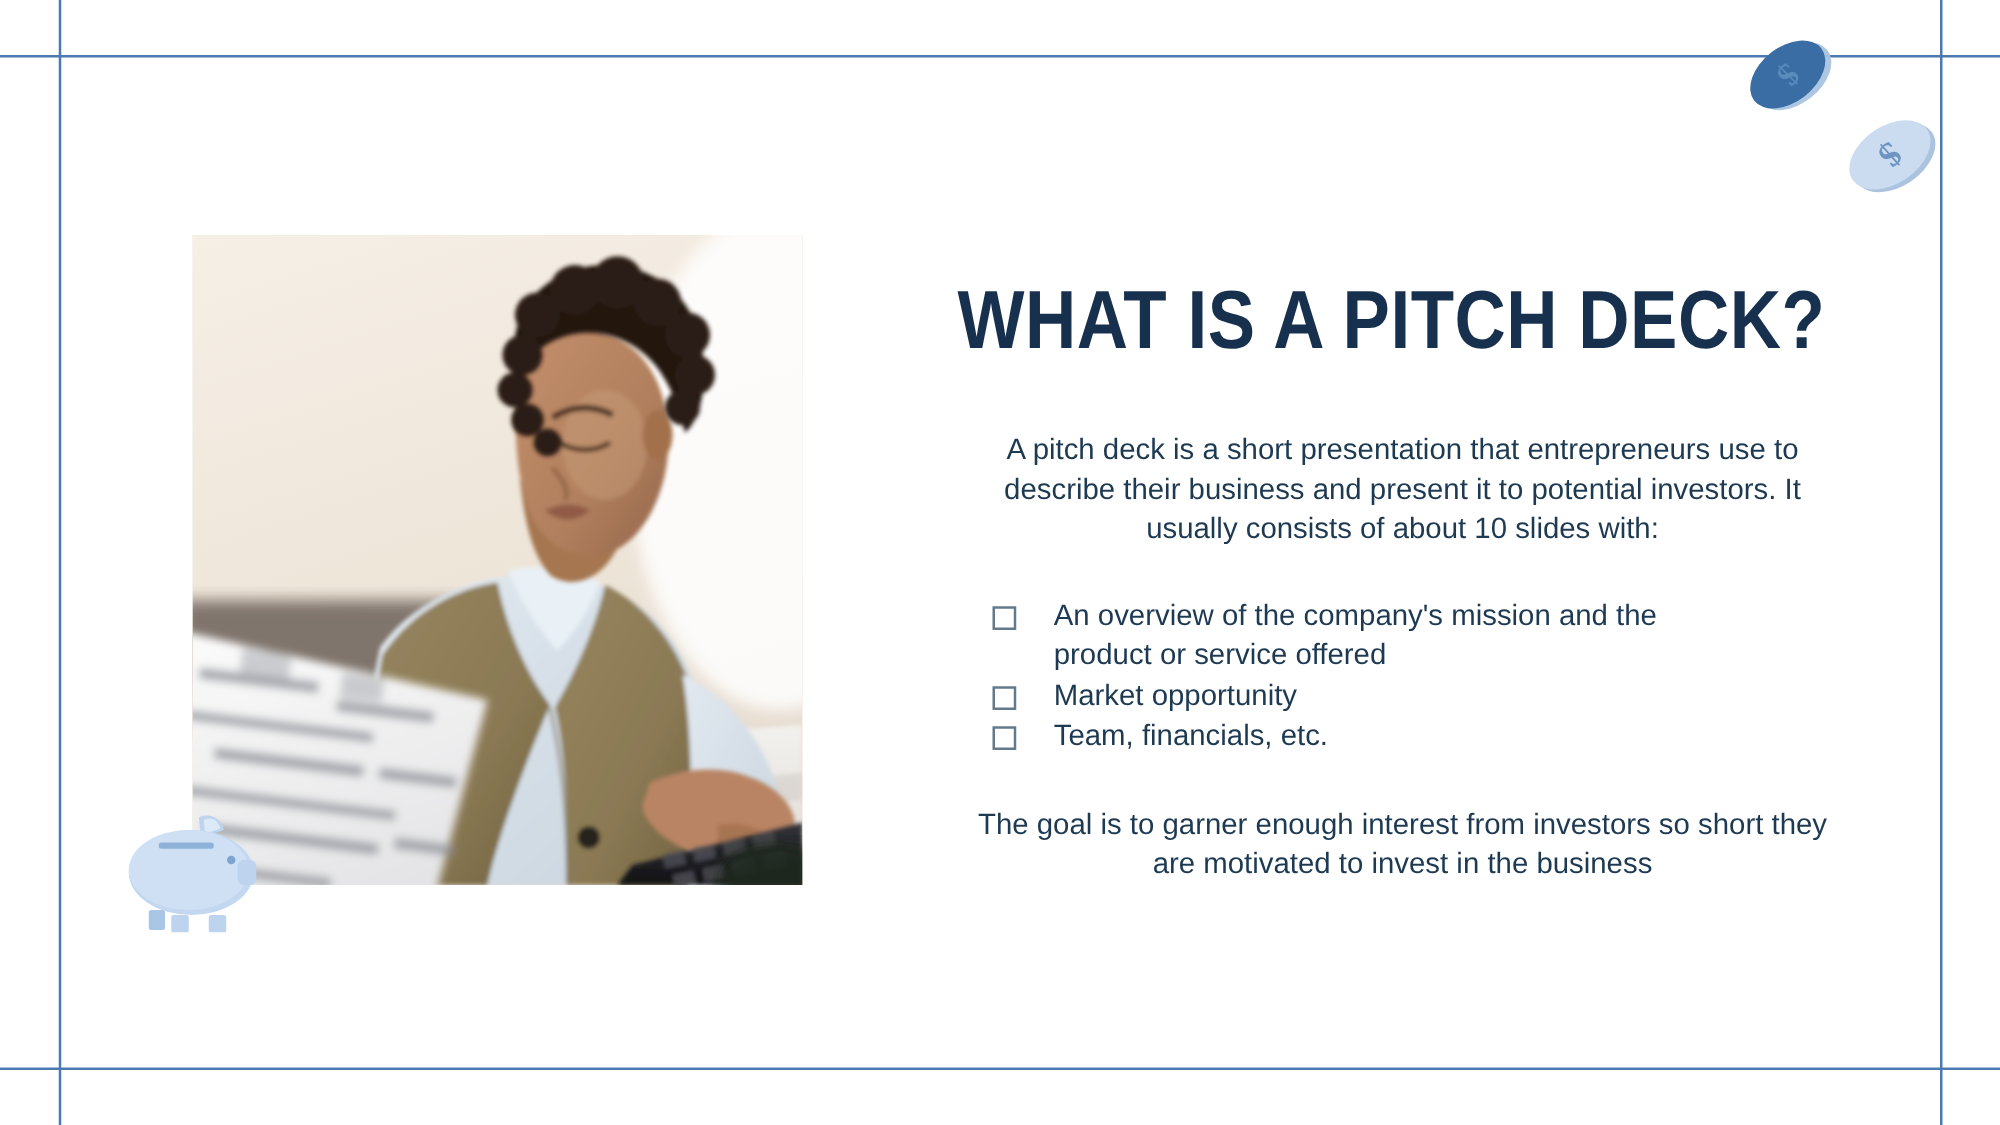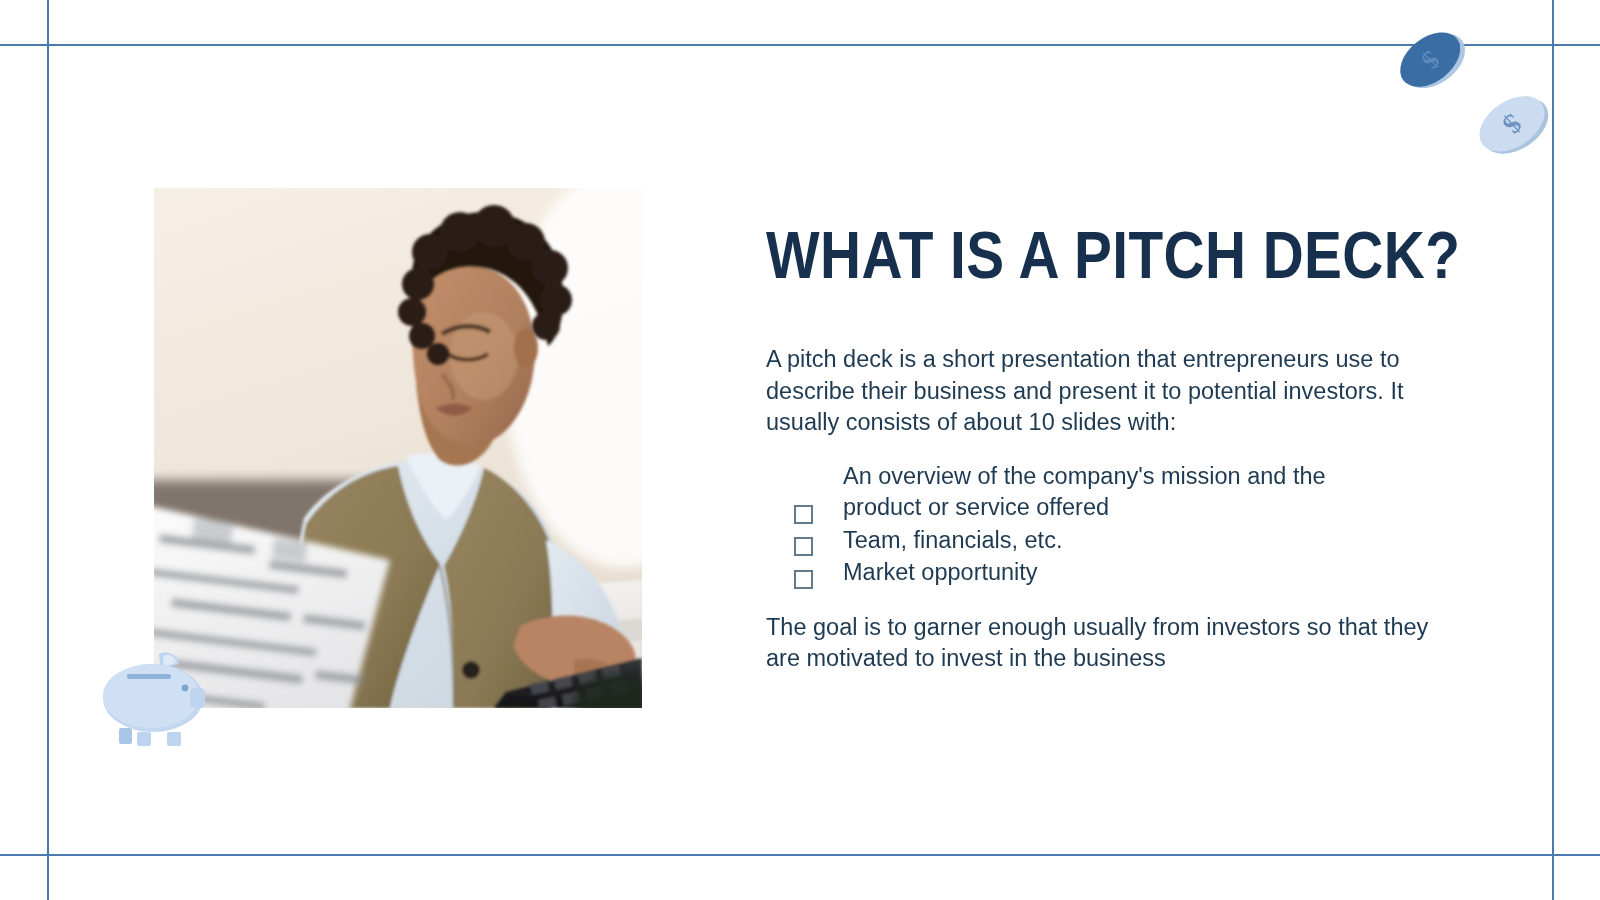--- a/index.html
+++ b/index.html
@@ -56,35 +56,36 @@
     letter-spacing: 0.5px;
     transform: scaleX(0.86);
     transform-origin: left center;
     white-space: nowrap;
     margin: 0 0 56px 0;
   }
   .body-para {
     font-size: 23.5px;
     line-height: 31.5px;
     color: #1e3a52;
-    margin: 0;
+    margin: 16px;
     width: 680px;
+    text-align: center;
   }
   .para-gap { height: 22px; }
 
   
   .checklist {
     margin: 0;
     padding: 0;
     list-style: none;
     margin-left: 28px;
   }
   .check-item {
     display: flex;
-    align-items: flex-end;
+    align-items: flex-start;
     margin-bottom: 1px;
   }
   .checkbox {
     flex: 0 0 auto;
     width: 15px;
     height: 15px;
     border: 2px solid #64798a;
     background: #ffffff;
     margin-top: 8px;
     margin-right: 30px;
@@ -299,31 +300,31 @@
 
     <div class="para-gap"></div>
 
     <ul class="checklist">
       <li class="check-item">
         <span class="checkbox"></span>
         <span class="check-label">An overview of the company's mission and the product or service offered</span>
       </li>
       <li class="check-item">
         <span class="checkbox"></span>
-        <span class="check-label">Team, financials, etc.</span>
+        <span class="check-label">Market opportunity</span>
       </li>
       <li class="check-item">
         <span class="checkbox"></span>
-        <span class="check-label">Market opportunity</span>
+        <span class="check-label">Team, financials, etc.</span>
       </li>
     </ul>
 
     <div class="para-gap"></div>
 
-    <p class="body-para">The goal is to garner enough usually from investors so that they are motivated to invest in the business</p>
+    <p class="body-para">The goal is to garner enough interest from investors so short they are motivated to invest in the business</p>
   </div>
 
   <div class="coin" style="left:1381px; top:14px;">
     <svg width="100" height="90" viewBox="0 0 100 90">
       <g transform="rotate(-38 50 45)">
         <ellipse cx="52" cy="49" rx="34" ry="22" fill="#a9c3e0" opacity="0.95"></ellipse>
         <ellipse cx="49" cy="45" rx="34" ry="22" fill="#3a6da3"></ellipse>
         <text x="49" y="53" text-anchor="middle" font-family="Liberation Serif, serif" font-size="26" font-weight="bold" fill="#5a8bbd" transform="rotate(172 49 45)">$</text>
       </g>
     </svg>

